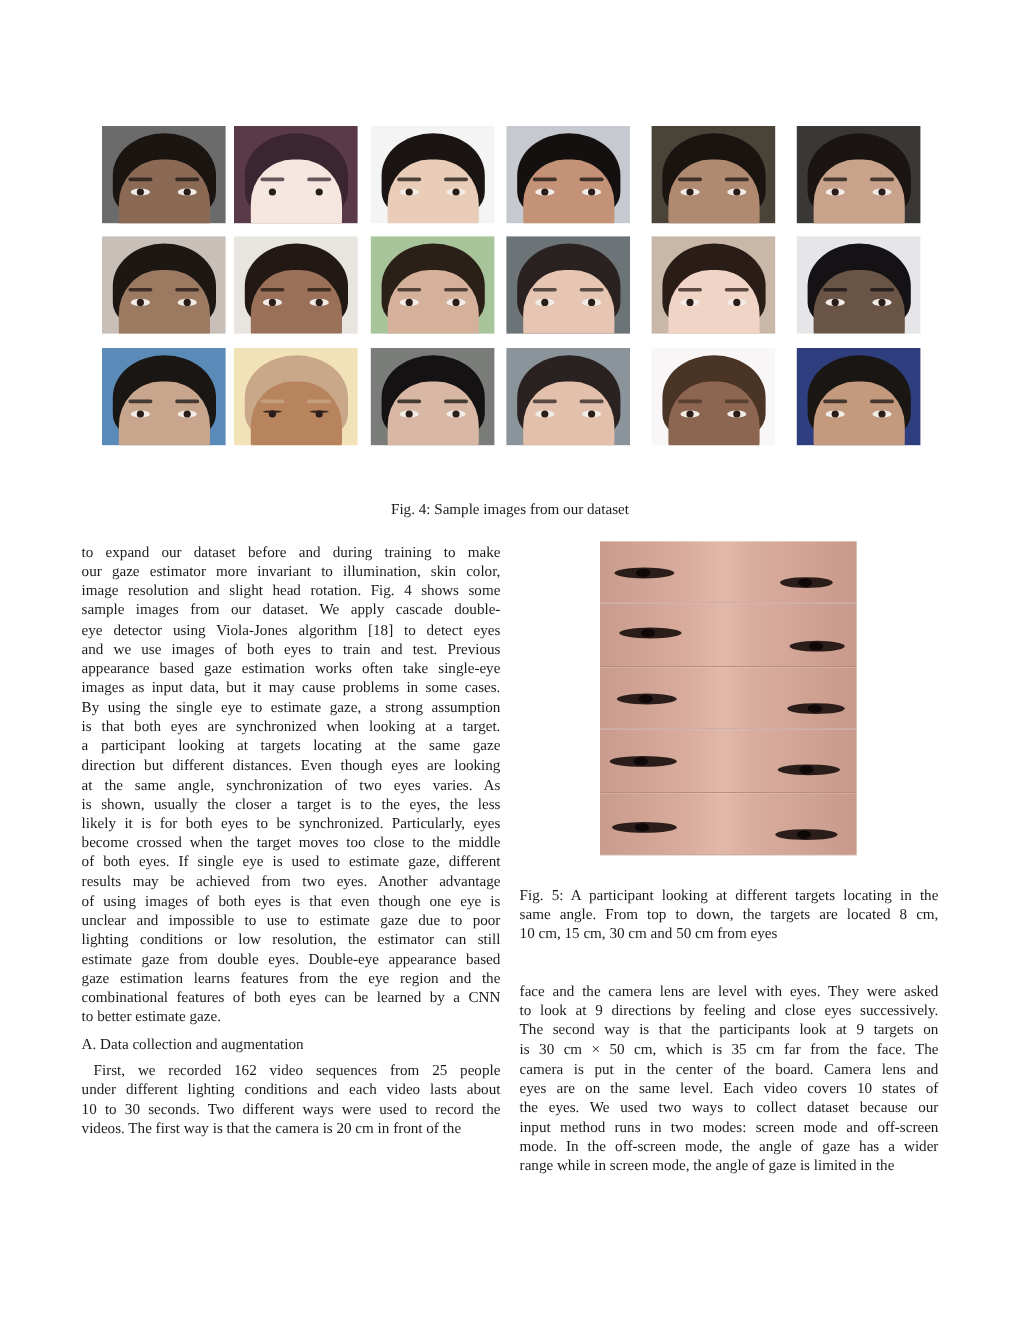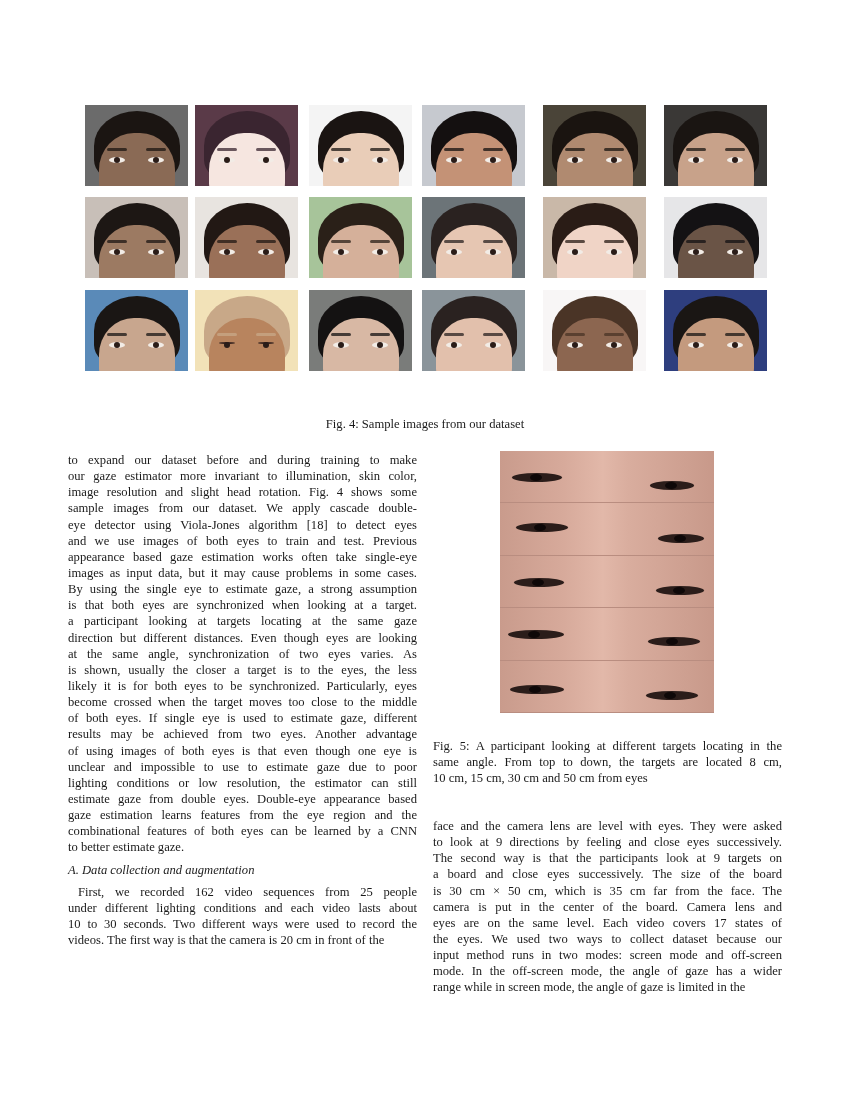--- a/index.html
+++ b/index.html
@@ -7,21 +7,21 @@
          font-family: "Liberation Serif", "DejaVu Serif", serif; color: #1a1a1a; }
   .thumb { position: absolute; width: 103px; height: 81px; overflow: hidden; }
   .face { position: absolute; left: 50%; transform: translateX(-50%); border-radius: 46% 46% 38% 38%; }
   .hair { position: absolute; left: 50%; transform: translateX(-50%); border-radius: 50% 50% 30% 30%; }
   .eye { position: absolute; width: 16px; height: 6px; border-radius: 50%; background: #f2ece6; }
   .eye::after { content: ""; position: absolute; left: 5px; top: 0px; width: 6px; height: 6px; border-radius: 50%; background: #2a1c18; }
   .caption { position: absolute; font-size: 12.6px; line-height: 16.1px; }
   .col-text { position: absolute; font-size: 12.6px; line-height: 16.15px; text-align: justify; width: 349px; }
   .line { display: block; text-align: justify; text-align-last: justify; white-space: nowrap; height: 16.15px; }
   .line.last { text-align-last: left; }
-  .section { font-style: italic; }
+  .section { }
   .fig5 { position: absolute; left: 500px; top: 451px; width: 214px; height: 262px; overflow: hidden; }
   .strip { position: relative; width: 214px; height: 52.4px; background: linear-gradient(90deg, #c99b8c 0%, #d7aa9b 30%, #e2b8a9 48%, #d9ad9e 60%, #c8998a 100%); border-bottom: 1px solid #b98d80; box-sizing: border-box; }
   .lid { position: absolute; height: 9px; border-radius: 50%; background: #2b1d1a; }
   .lid::after { content:""; position:absolute; left: 35%; top: 1px; width: 12px; height: 7px; border-radius: 50%; background:#0e0808; }
 </style>
 </head>
 <body>
 
 <div id="fig4-grid">
     <div class="thumb" style="left: 85px; top: 105px; background: rgb(107, 107, 107);">
@@ -237,22 +237,21 @@
     <span class="line" style="height: 16.1px; margin-top: 16px;">Fig. 5: A participant looking at different targets locating in the</span>
     <span class="line" style="height: 16.1px;">same angle. From top to down, the targets are located 8 cm,</span>
     <span class="line last" style="height: 16.1px;">10 cm, 15 cm, 30 cm and 50 cm from eyes</span>
   </div>
 
 <div class="col-text" style="left:433px; top:818px;">
   <div id="right-p1">
       <span class="line">face and the camera lens are level with eyes. They were asked</span>
       <span class="line">to look at 9 directions by feeling and close eyes successively.</span>
       <span class="line">The second way is that the participants look at 9 targets on</span>
-      <span class="line">a board and close eyes successively. The size of the board</span>
       <span class="line">is 30 cm × 50 cm, which is 35 cm far from the face. The</span>
       <span class="line">camera is put in the center of the board. Camera lens and</span>
-      <span class="line">eyes are on the same level. Each video covers 17 states of</span>
+      <span class="line">eyes are on the same level. Each video covers 10 states of</span>
       <span class="line">the eyes. We used two ways to collect dataset because our</span>
       <span class="line">input method runs in two modes: screen mode and off-screen</span>
       <span class="line">mode. In the off-screen mode, the angle of gaze has a wider</span>
       <span class="line last">range while in screen mode, the angle of gaze is limited in the</span>
     </div>
 </div>
 
 </body></html>

